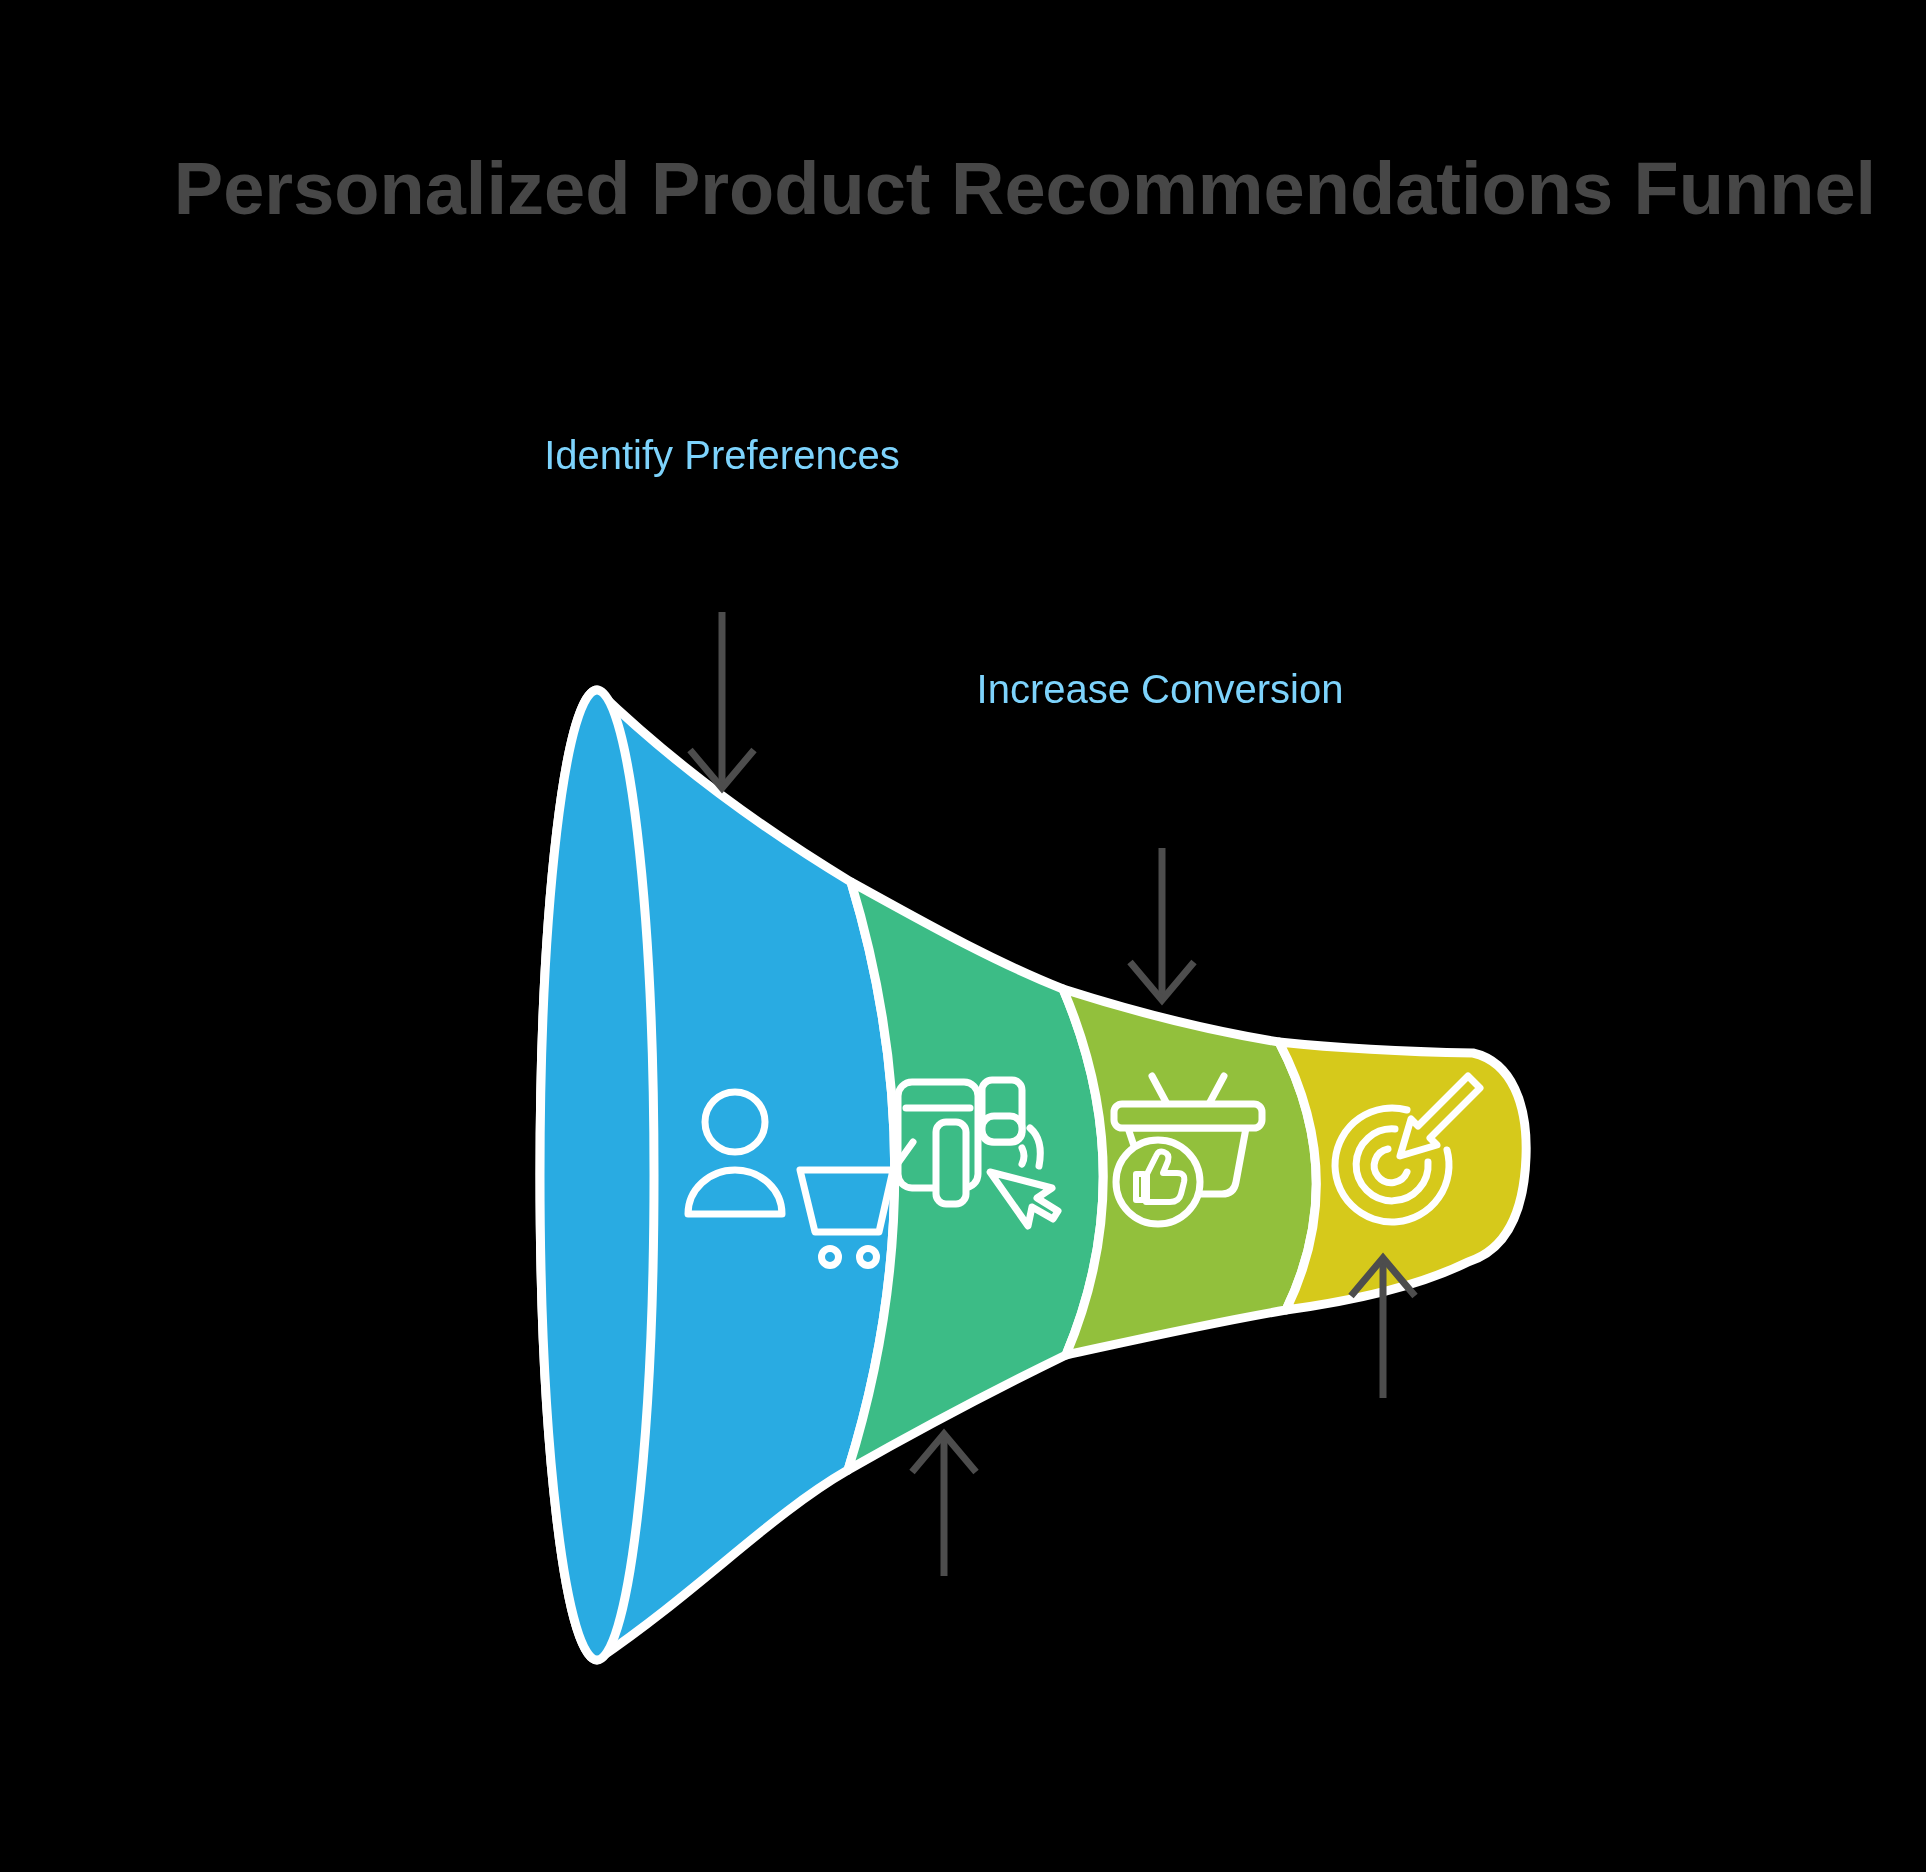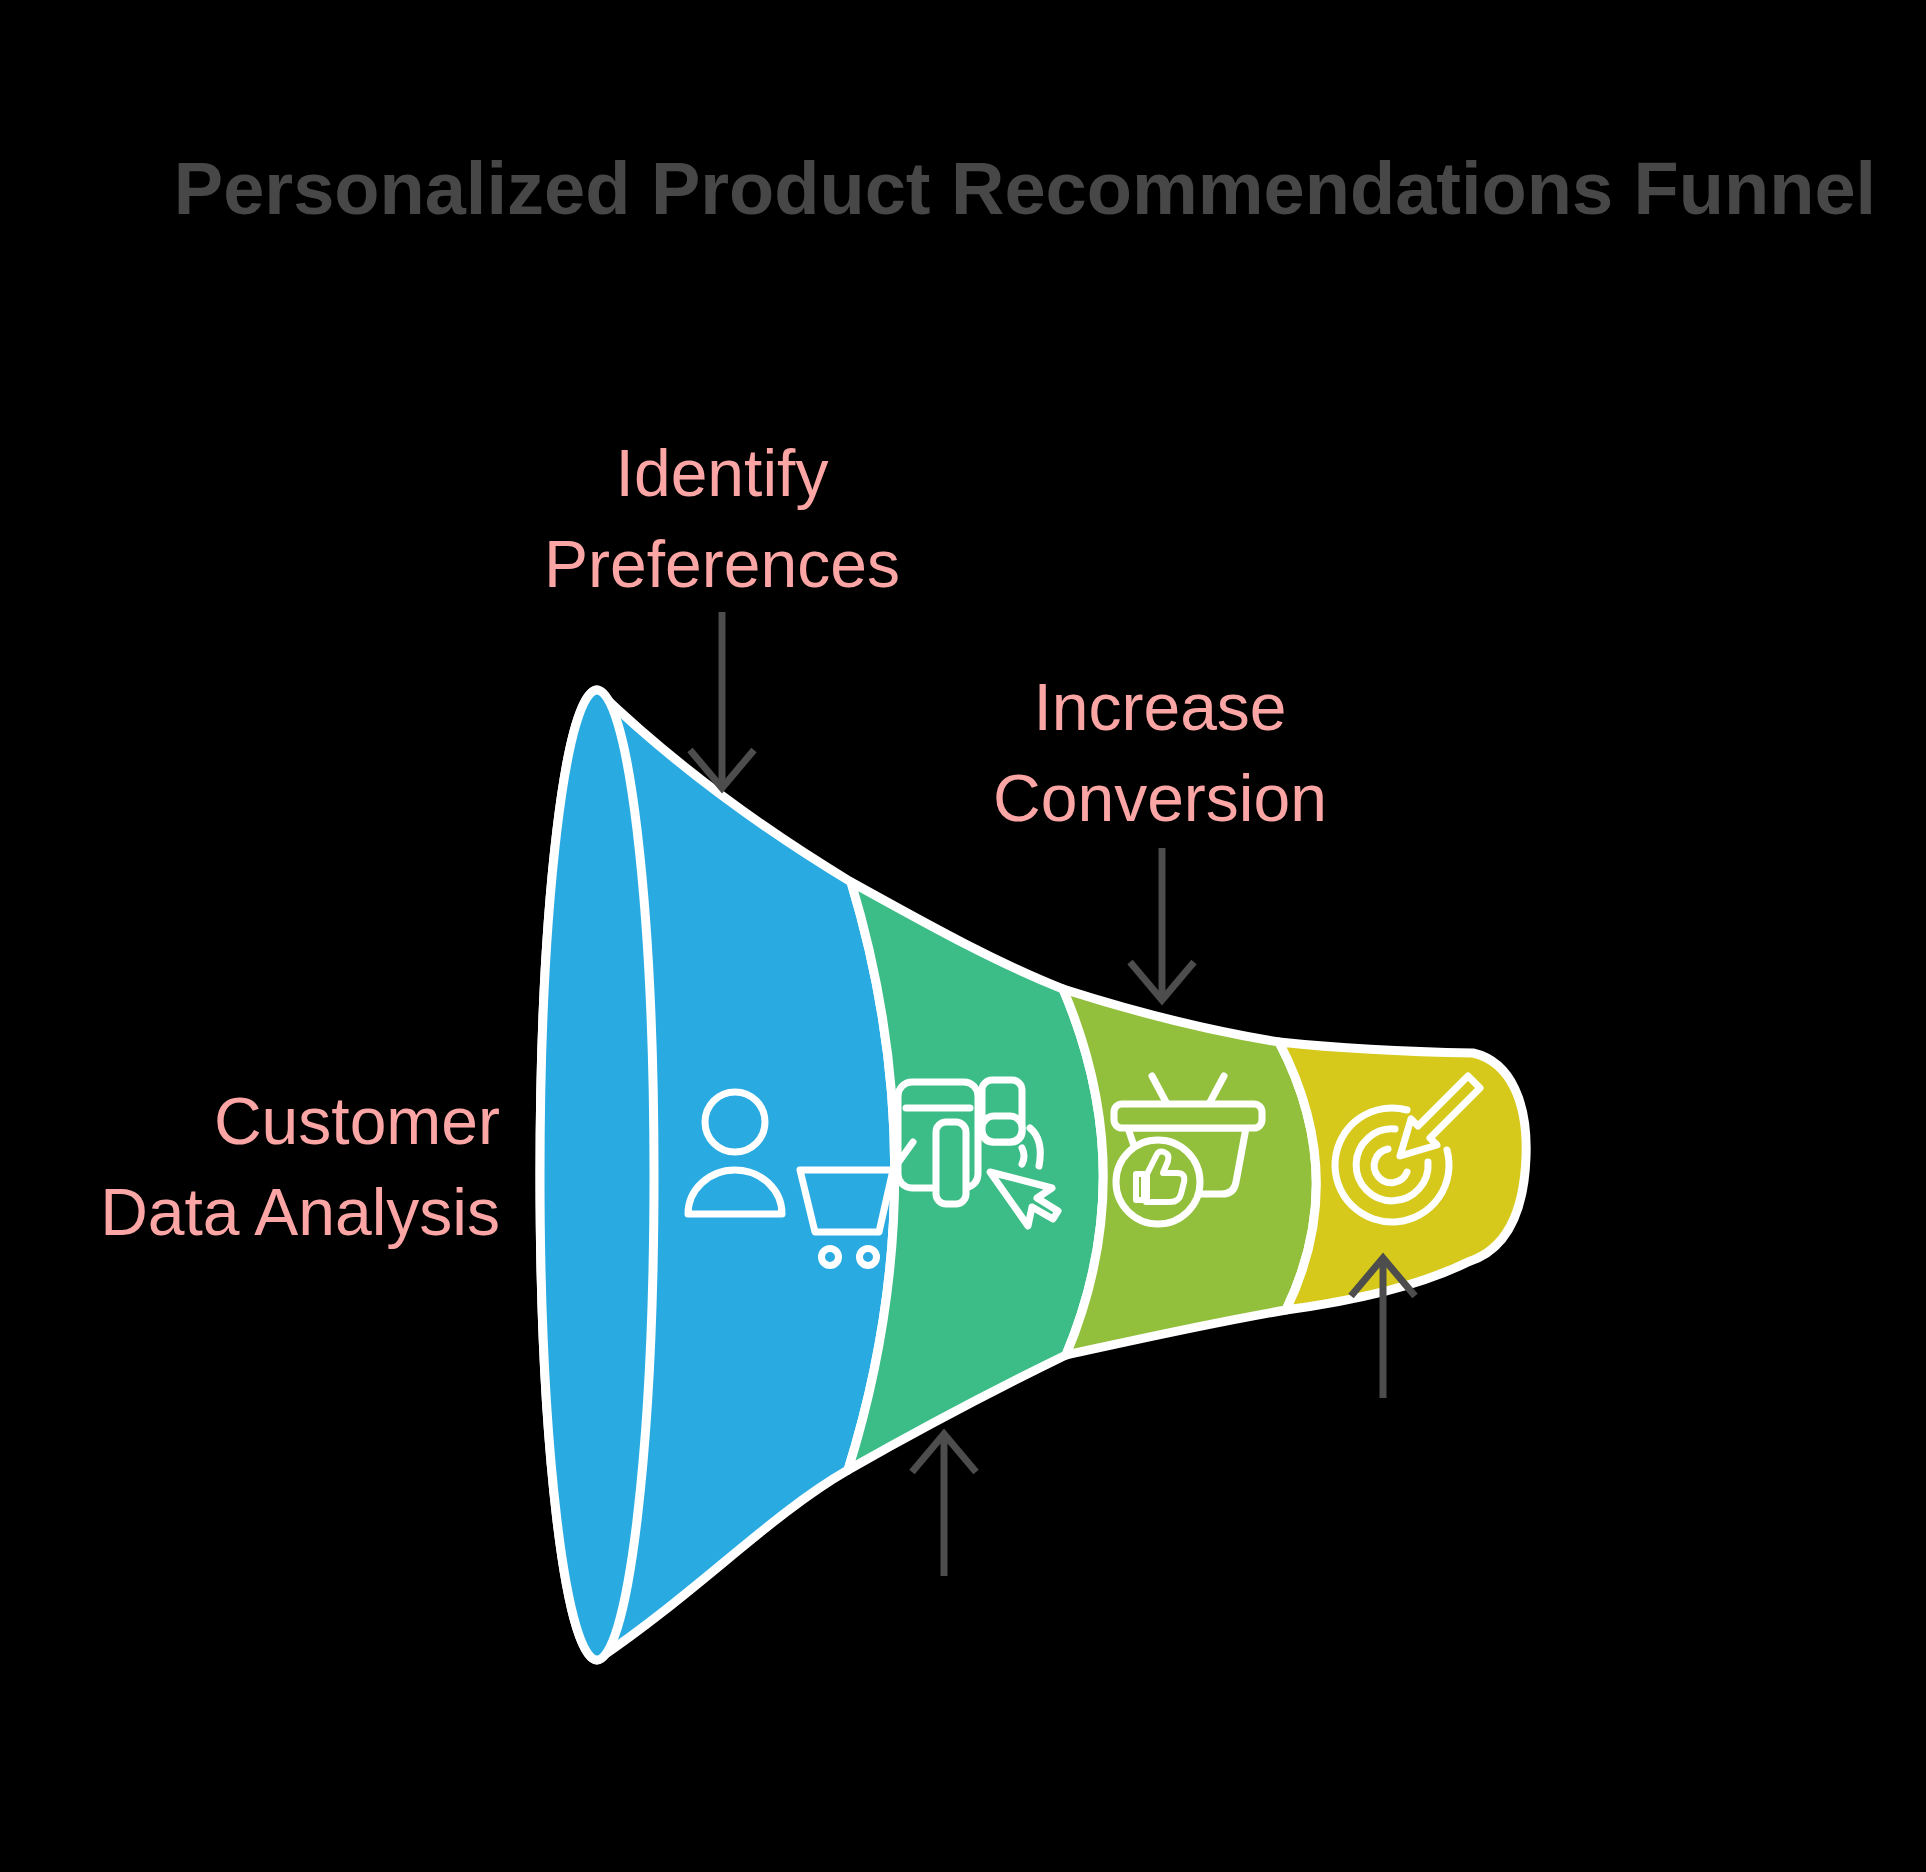--- a/index.html
+++ b/index.html
@@ -16,23 +16,23 @@
     position:absolute;
     left:62px;top:146px;width:1926px;
     text-align:center;
     font-size:74px;font-weight:bold;
     color:#474747;
     letter-spacing:0px;
     white-space:nowrap;
   }
   .label{
     position:absolute;
-    font-size:66px;
+    font-size:40px;
     line-height:1.38;
-    color:#fca5a5;
+    color:#7dd3fc;
     font-weight:400;
   }
   .label.center{text-align:center;}
   .label.right{text-align:right;}
   .label.left{text-align:left;}
   .lbl-identify{left:472px;top:428px;width:500px;}
   .lbl-increase{left:910px;top:662px;width:500px;}
   .lbl-customer{left:60px;top:1076px;width:440px;}
   .lbl-foster{left:1554px;top:1044px;width:320px;}
   .lbl-boost{left:1118px;top:1400px;width:500px;}
@@ -136,18 +136,17 @@
         <path d="M1383,1398 L1383,1260"></path>
         <path d="M1351,1296 L1383,1258 L1415,1296"></path>
       </g>
     </g>
   </svg>
 
   <div class="label center lbl-identify">Identify Preferences</div>
 
   <div class="label center lbl-increase">Increase Conversion</div>
 
-  <div class="label right lbl-customer">Customer Data Analysis</div>
 
 
 
 
 </div>
 
 </body></html>

